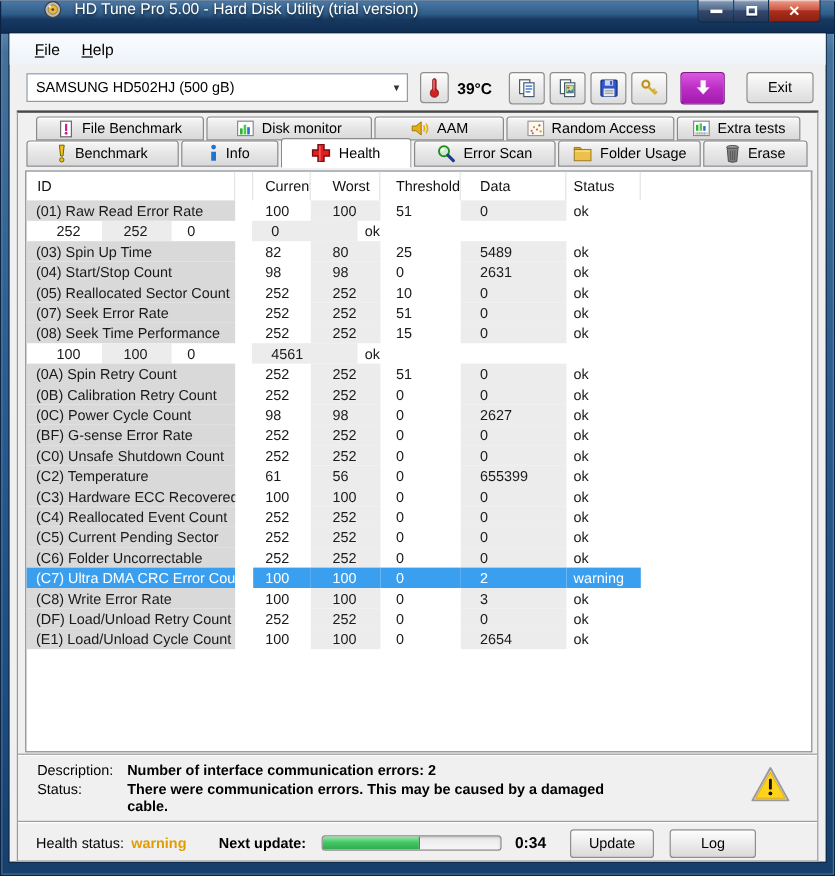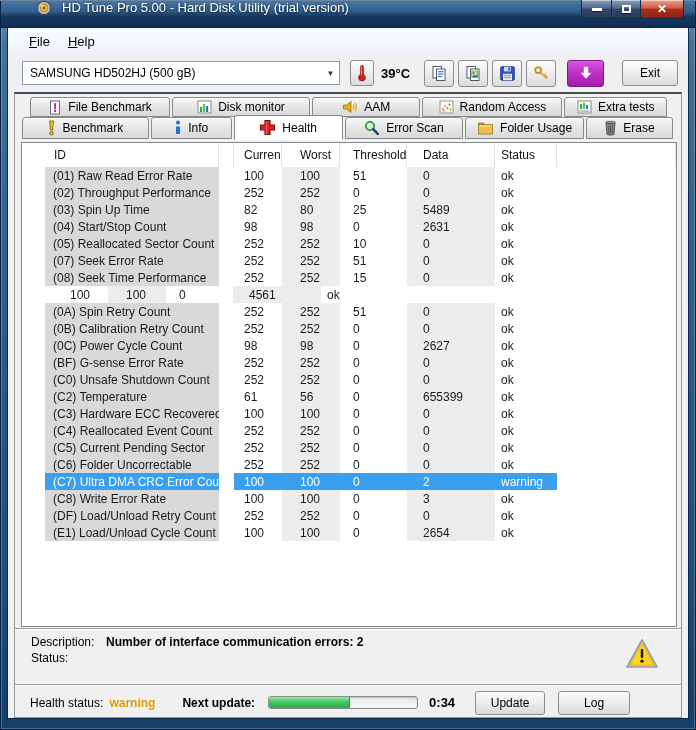--- a/index.html
+++ b/index.html
@@ -62,21 +62,21 @@
   .tabrow2{margin:0 8px 4px 7px;height:22px;}
   .tab{flex:1 1 0;display:flex;align-items:center;justify-content:center;gap:6px;font-size:12px;color:#000;
     border:1px solid #898989;border-radius:3px 3px 0 0;
     background:linear-gradient(180deg,#f7f7f7,#e7e7e7 45%,#d9d9d9);box-shadow:inset 0 1px 0 #fff;}
   .tab .ticon{display:flex;flex:0 0 auto;}
   .tab.active{background:#fff;box-shadow:none;border-bottom:1px solid #fff;position:relative;z-index:2;
     margin-top:-2px;height:25px;font-weight:normal;}
 
   
   .list{position:absolute;left:6px;top:48px;width:656px;height:485px;background:#fff;border:1px solid #828790;overflow:hidden;}
-  .lrow{display:flex;height:17px;align-items:center;font-size:12px;color:#1a1a1a;margin-left:23px;}
+  .lrow{display:flex;height:17px;align-items:center;font-size:12px;color:#1a1a1a;}
   .lheader{height:24px;color:#101010;}
   .lheader .cell{height:100%;display:flex;align-items:center;border-right:1px solid #e4e4e4;}
   .cell{flex:0 0 auto;height:100%;display:flex;align-items:center;white-space:nowrap;overflow:hidden;}
   .c-id{width:174px;padding-left:8px;}
   .c-gap{width:15px;}
   .c-current{width:48px;padding-left:10px;}
   .c-worst{width:58px;padding-left:18px;}
   .c-threshold{width:67px;padding-left:13px;}
   .c-data{width:88px;padding-left:16px;}
   .c-status{width:62px;padding-left:6px;}
@@ -343,21 +343,20 @@
     <div class="cell c-gap"></div>
     <div class="cell c-current">100</div>
     <div class="cell c-worst">100</div>
     <div class="cell c-threshold">51</div>
     <div class="cell c-data">0</div>
     <div class="cell c-status">ok</div>
     <div class="cell c-fill"></div>
   </div>
 
   <div class="lrow trow">
-    <div class="cell c-id">(02) Throughput Performance</div>
     <div class="cell c-gap"></div>
     <div class="cell c-current">252</div>
     <div class="cell c-worst">252</div>
     <div class="cell c-threshold">0</div>
     <div class="cell c-data">0</div>
     <div class="cell c-status">ok</div>
     <div class="cell c-fill"></div>
   </div>
 
   <div class="lrow trow">
@@ -579,20 +578,21 @@
     <div class="cell c-fill"></div>
   </div>
 </div>
       </div>
 
       <div class="desc">
         <div class="desc-grid">
           <span>Description:</span>
           <span class="desc-val">Number of interface communication errors: 2</span>
           <span>Status:</span>
+          <span class="desc-val">There were communication errors. This may be caused by a damaged cable.</span>
         </div>
         <svg class="warn-icon" viewBox="0 0 34 32">
           <path d="M17 2 L32 29 L2 29 z" fill="#d9d9d9" stroke="#9a9a9a" stroke-width="1.6" stroke-linejoin="round"></path>
           <path d="M17 5.5 L29.2 27.2 L4.8 27.2 z" fill="#ffd21c" stroke="#e2a800" stroke-width=".8" stroke-linejoin="round"></path>
           <rect x="15.8" y="11" width="2.4" height="9" rx="1" fill="#111"></rect>
           <circle cx="17" cy="23.2" r="1.6" fill="#111"></circle>
         </svg>
       </div>
 
       <div class="footer">

